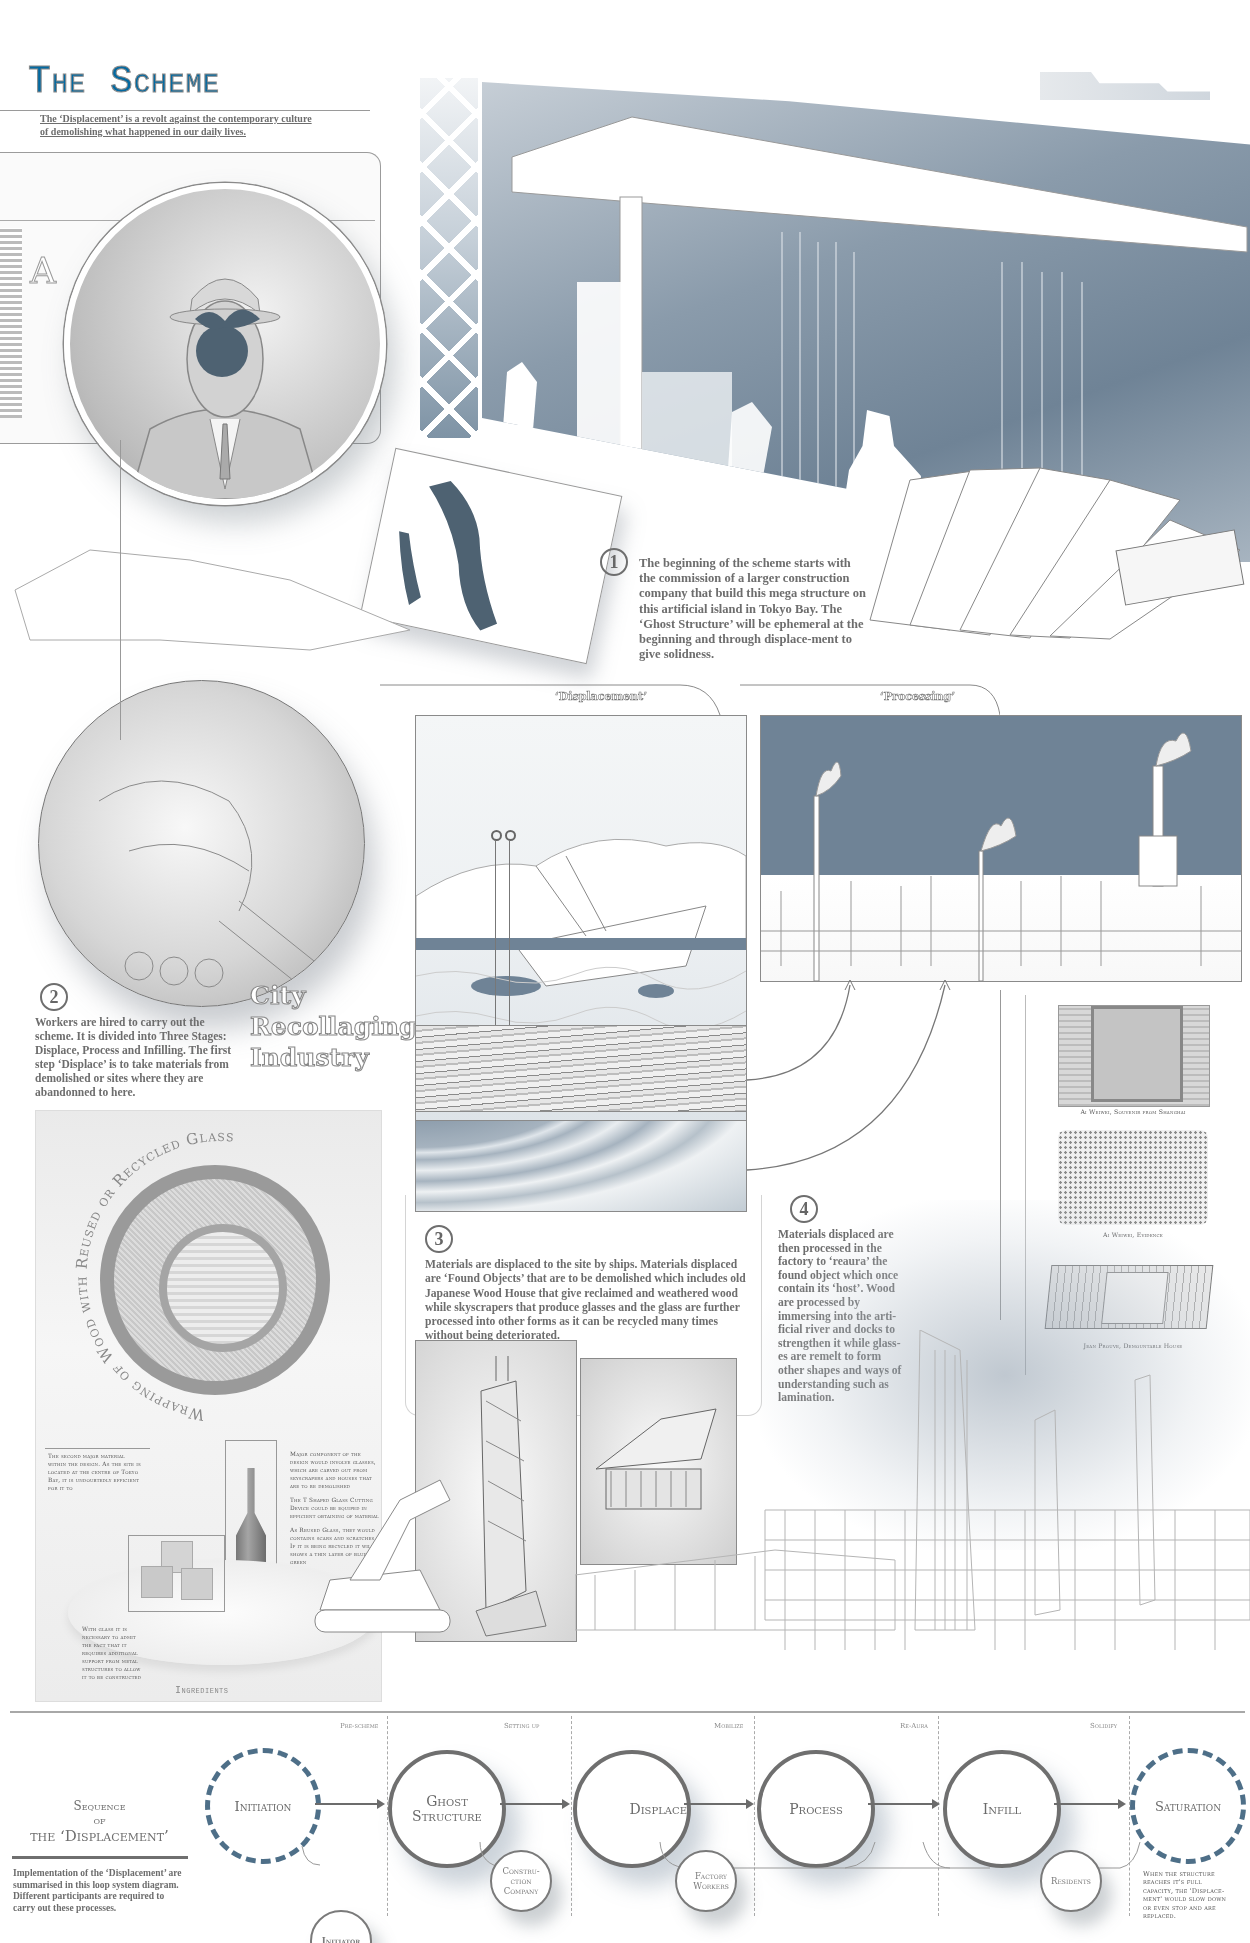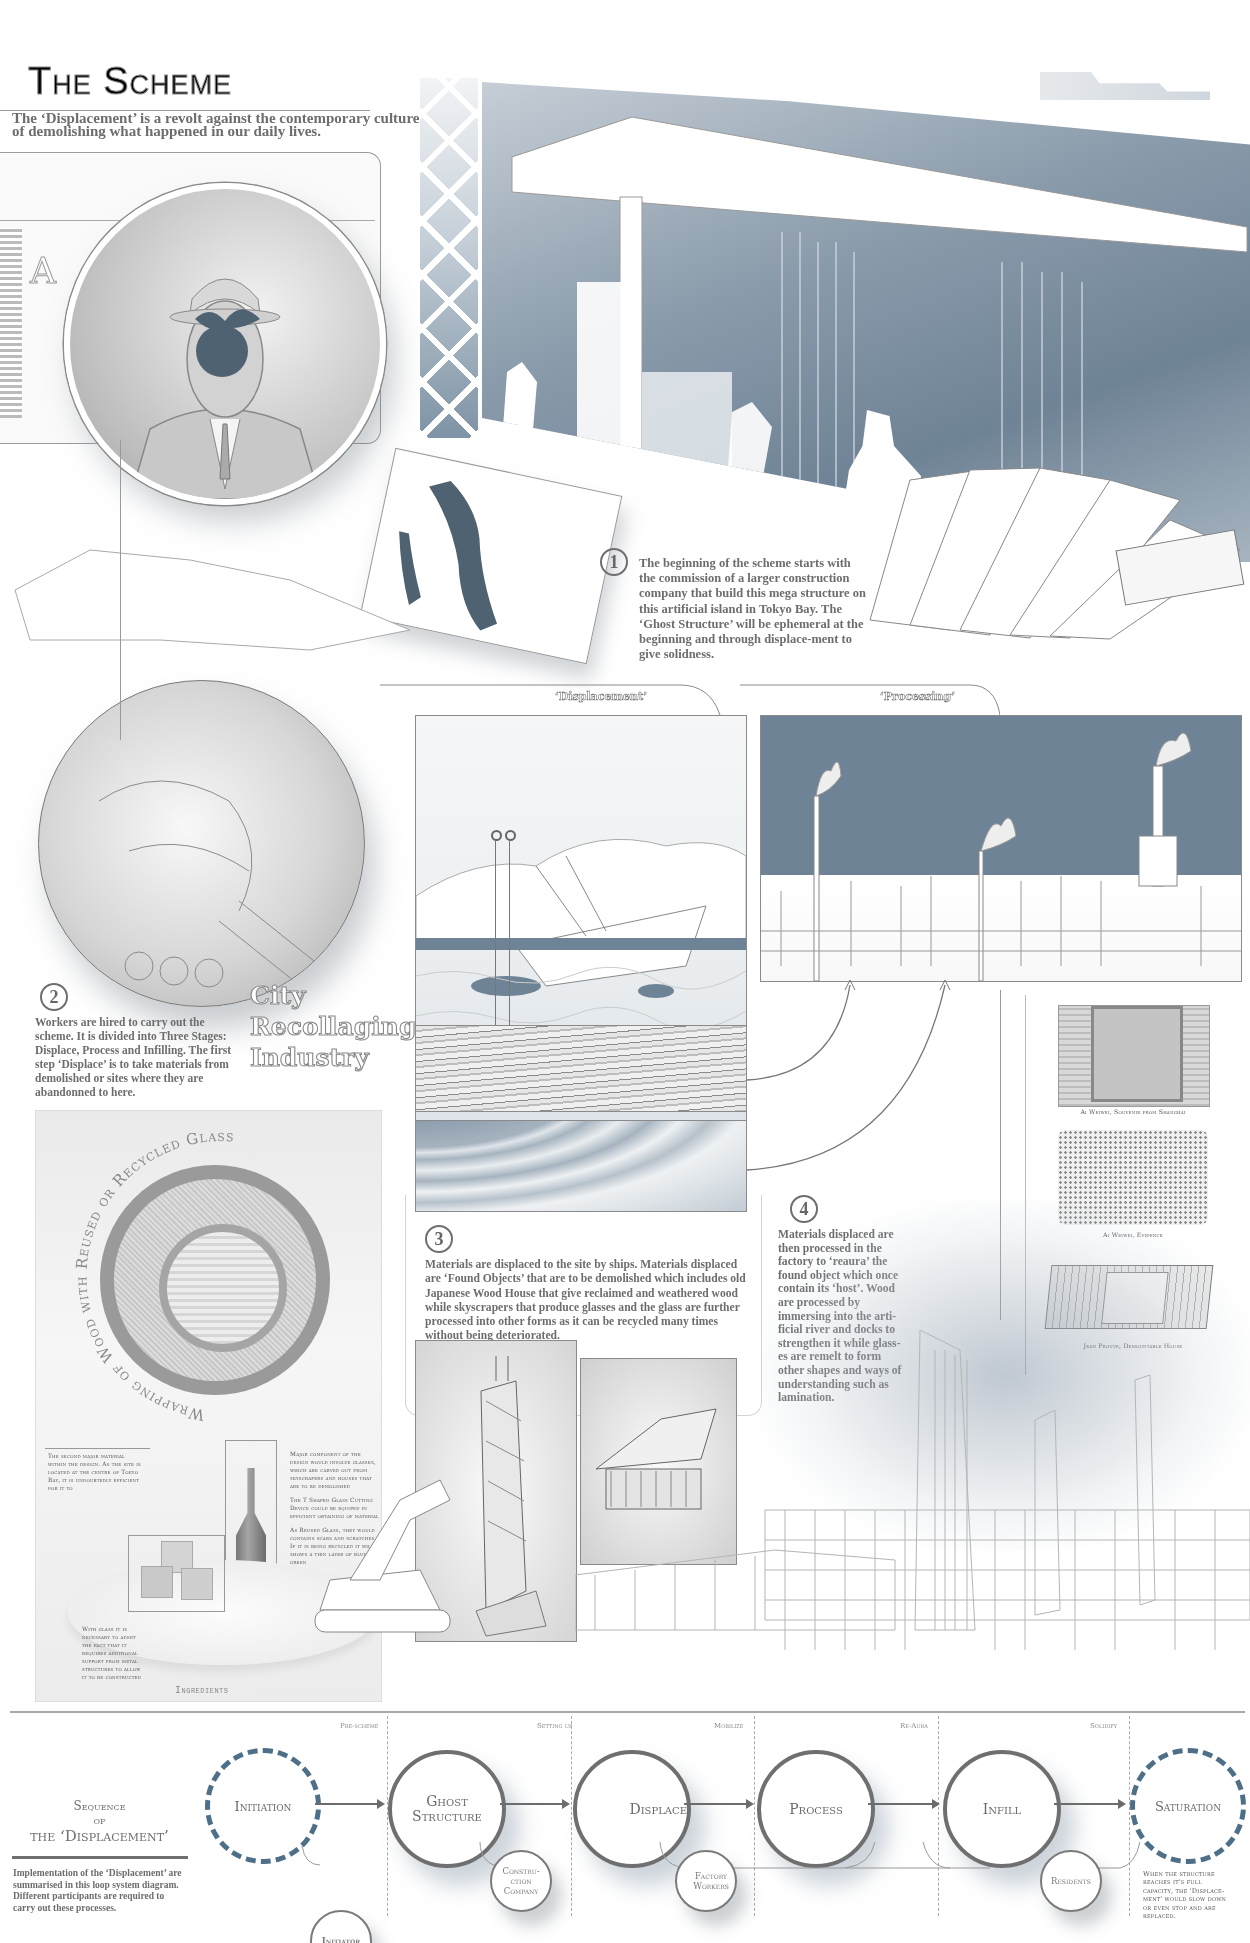--- a/index.html
+++ b/index.html
@@ -4,24 +4,24 @@
 <style>
   html, body { margin:0; padding:0; }
   body {
     width:1250px; height:1943px; position:relative; overflow:hidden;
     background:#ffffff;
     font-family:"Liberation Serif", serif;
     color:#6b6b6b;
   }
   .abs { position:absolute; }
   .title-outline {
-    font-family:Liberation Sans, sans-serif;
+    font-family:Liberation Mono, monospace;
     font-variant:small-caps;
     font-size:38px; letter-spacing:1px;
-    color:#000000;
+    color:#0369a1;
     -webkit-text-stroke:1px #8a8a8a;
   }
   .rule { position:absolute; height:1px; background:#9a9a9a; }
   .bold-body { font-weight:bold; color:#6d6d6d; font-size:12.5px; line-height:15.2px; }
   .num-circle {
     position:absolute; width:24px; height:24px; border:2.5px solid #6e6e6e; border-radius:50%;
     font-weight:bold; font-size:18px; color:#666; text-align:center; line-height:24px;
     font-family:"Liberation Serif", serif;
   }
   .panel { position:absolute; border:1.5px solid #8a8a8a; overflow:hidden; }
@@ -52,21 +52,21 @@
   .arrow::after { content:""; position:absolute; right:-2px; top:-4px; border-left:8px solid #6c6c6c; border-top:5px solid transparent; border-bottom:5px solid transparent; }
   .steel { background:linear-gradient(160deg,#c6ced6 0%,#8a9bab 40%,#6f8396 70%,#a7b4c0 100%); }
   .mist { background:radial-gradient(ellipse at center, rgba(140,155,170,.55) 0%, rgba(200,208,216,.25) 55%, rgba(255,255,255,0) 75%); }
   svg { display:block; }
 </style>
 </head>
 <body>
 
 <div class="abs title-outline" style="left:28px;top:60px;">The Scheme</div>
 <div class="rule" style="left:0;top:110px;width:370px;"></div>
-<div class="abs bold-body" style="left:12px;top:112px;font-size:15px;line-height:13px;">
+<div class="abs bold-body" style="left:40px;top:112px;font-size:10px;line-height:13px;text-decoration:underline;">
   <div>The ‘Displacement’ is a revolt against the contemporary culture</div>
   <div>of demolishing what happened in our daily lives.</div>
 </div>
 
 <div class="abs" style="left:0;top:152px;width:380px;height:290px;border:1.5px solid #9b9b9b;border-left:none;border-radius:0 14px 14px 0;background:#fafafa;"></div>
 <div class="abs" style="left:0;top:180px;width:375px;height:40px;border-bottom:1px solid #aaa;"></div>
 <div class="abs" style="left:0;top:228px;width:22px;height:190px;background:repeating-linear-gradient(0deg,#bbb 0 3px,#fff 3px 6px);"></div>
 <div class="abs" style="left:64px;top:183px;width:310px;height:310px;border-radius:50%;border:6px solid #fff;box-shadow:0 0 0 1.5px #8a8a8a, 10px 18px 30px rgba(110,120,130,.35);background:radial-gradient(circle at 60% 40%,#f2f2f2 0%,#bdbdbd 70%,#9f9f9f 100%);overflow:hidden;">
   <svg width="310" height="310" viewBox="0 0 310 310">
     <path d="M60 310 L80 240 Q150 200 230 240 L250 310 Z" fill="#c8c8c8" stroke="#888" stroke-width="1.5"></path>
@@ -311,21 +311,21 @@
 <div class="abs" style="left:12px;top:1856px;width:176px;height:3px;background:#6f6f6f;"></div>
 <div class="abs bold-body" style="left:13px;top:1868px;width:175px;font-size:9.5px;line-height:11.5px;">Implementation of the ‘Displacement’ are summarised in this loop system diagram. Different participants are required to carry out these processes.</div>
 
 <div class="vdash" style="left:387px;top:1716px;height:200px;"></div>
 <div class="vdash" style="left:571px;top:1716px;height:200px;"></div>
 <div class="vdash" style="left:754px;top:1716px;height:200px;"></div>
 <div class="vdash" style="left:938px;top:1716px;height:200px;"></div>
 <div class="vdash" style="left:1129px;top:1716px;height:200px;"></div>
 
 <div class="stage-label" style="left:340px;top:1722px;">Pre-scheme</div>
-<div class="stage-label" style="left:537px;top:1722px;">Setting up</div>
+<div class="stage-label" style="left:504px;top:1722px;">Setting up</div>
 <div class="stage-label" style="left:714px;top:1722px;">Mobilize</div>
 <div class="stage-label" style="left:900px;top:1722px;">Re-Aura</div>
 <div class="stage-label" style="left:1090px;top:1722px;">Solidify</div>
 
 <div class="dashed-node" style="left:205px;top:1748px;">
     <span>Initiation</span>
   </div>
 <div class="big-node" style="left:388px;top:1750px;">
     <span>Ghost Structure</span>
   </div>

